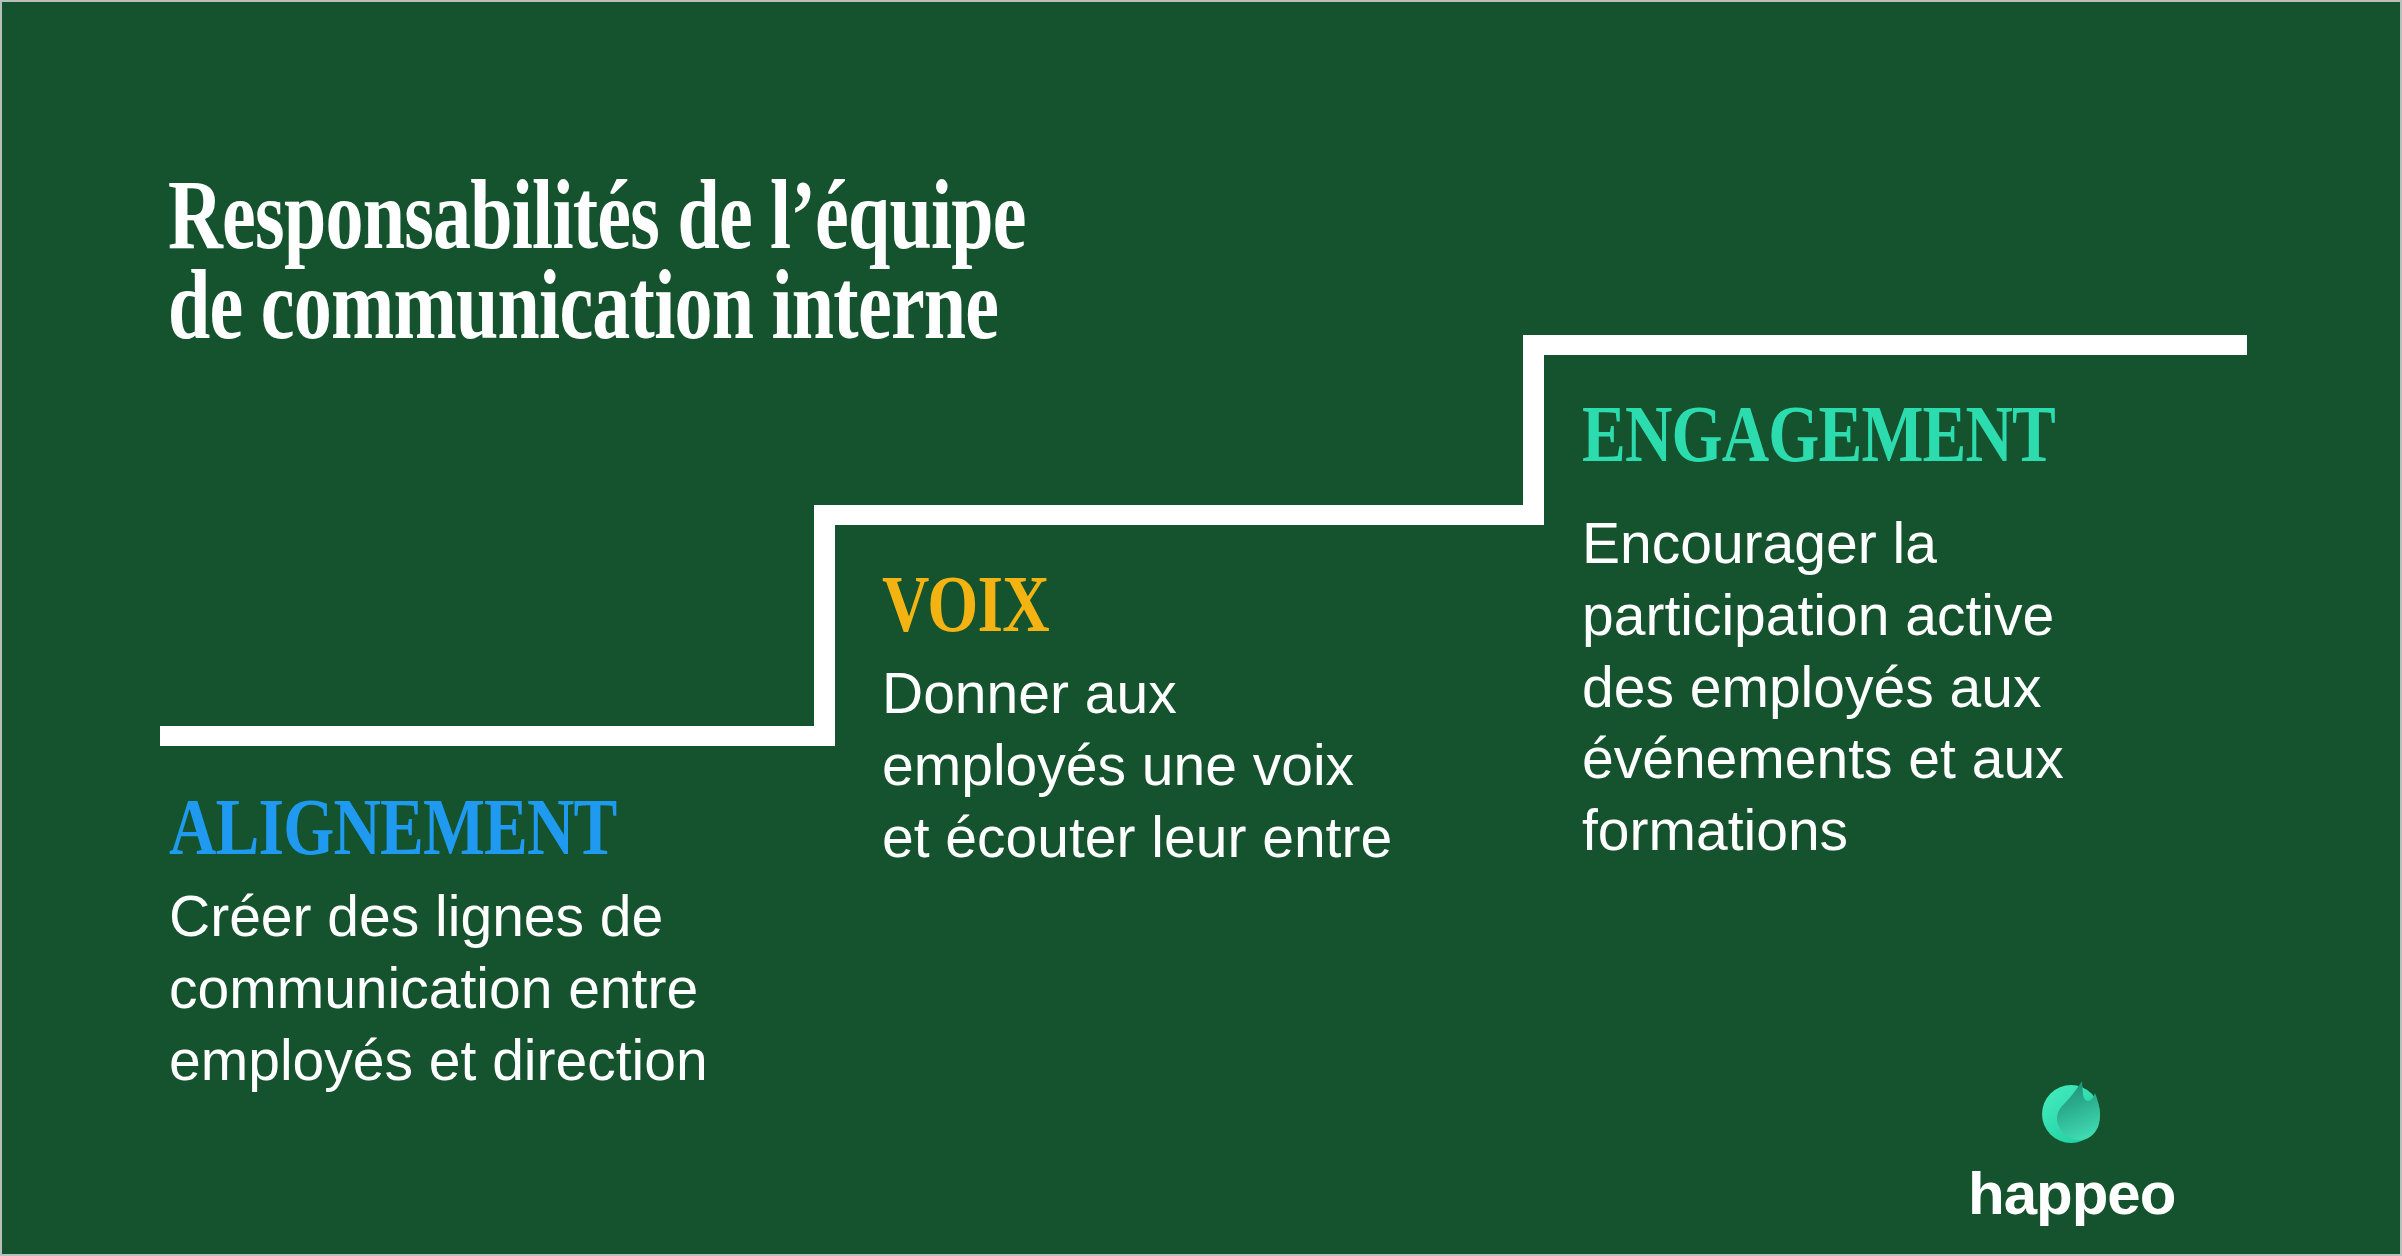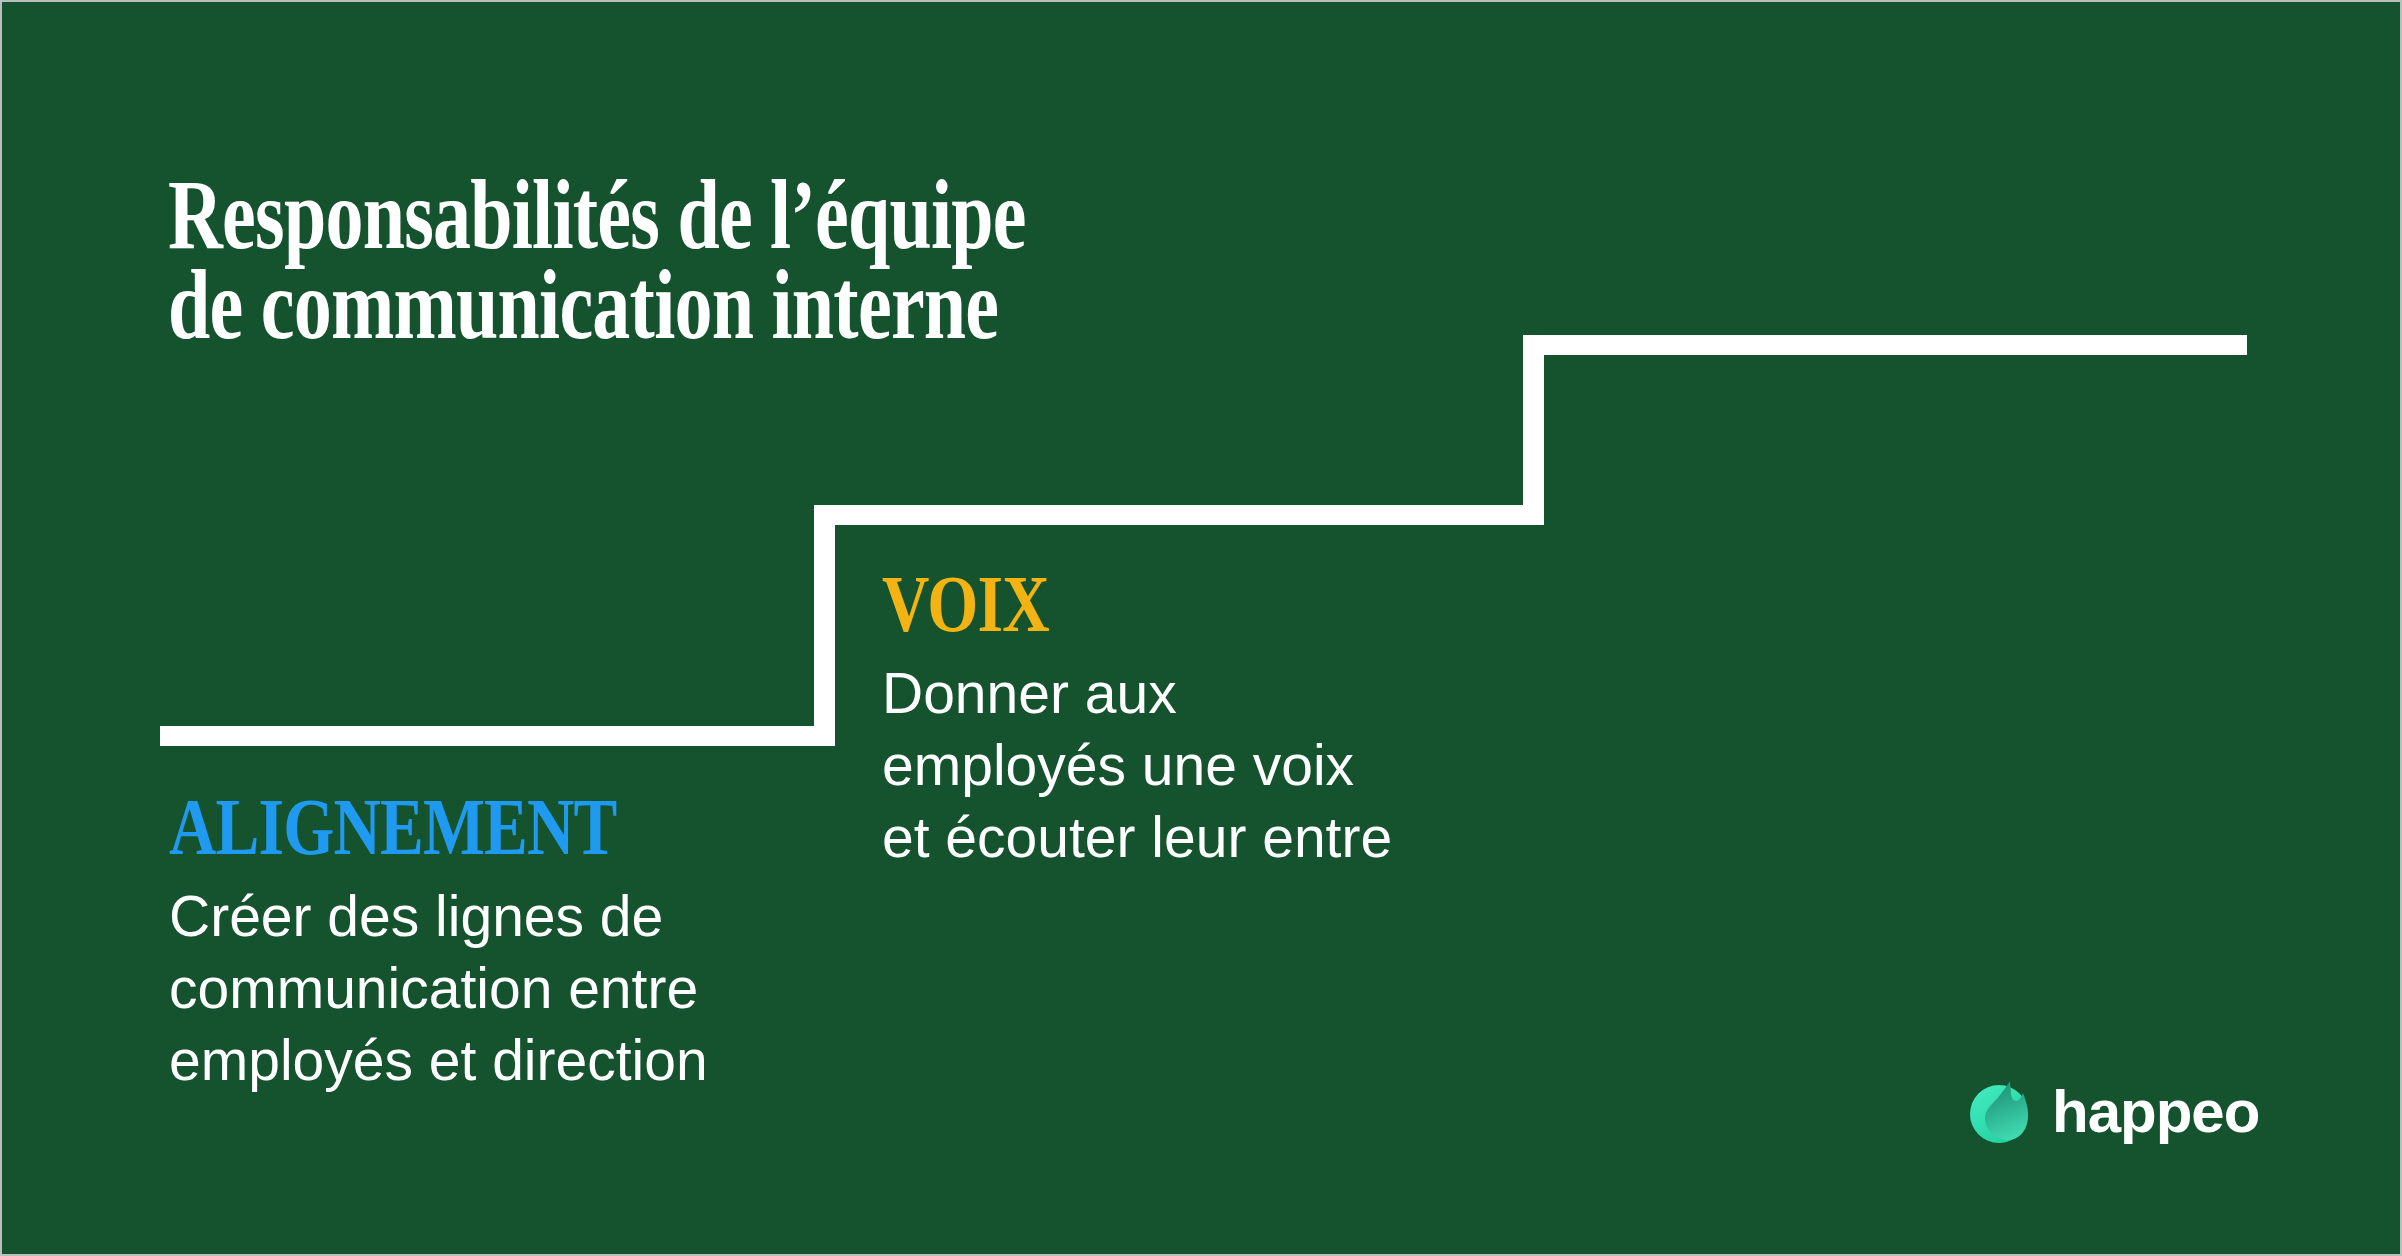--- a/index.html
+++ b/index.html
@@ -63,20 +63,21 @@
   #step-engagement p { margin-top: 34px; }
 
   
   .logo {
     position: absolute;
     left: 1966px;
     top: 1078px;
     display: flex;
     align-items: center;
     gap: 20px;
+    flex-direction: column;
   }
   .logo svg { width: 64px; height: 64px; display: block; }
   .wordmark {
     font-weight: 700;
     font-size: 60px;
     letter-spacing: -1px;
     line-height: 1;
   }
 </style>
 </head>
@@ -100,20 +101,28 @@
 employés et direction</p>
   </section>
 
   <section class="step" id="step-voix">
     <h2 style="color: rgb(243, 180, 19);">VOIX</h2>
     <p style="color: rgb(255, 255, 255);">Donner aux
 employés une voix
 et écouter leur entre</p>
   </section>
 
+  <section class="step" id="step-engagement">
+    <h2 style="color: rgb(44, 220, 175);">ENGAGEMENT</h2>
+    <p style="color: rgb(255, 255, 255);">Encourager la
+participation active
+des employés aux
+événements et aux
+formations</p>
+  </section>
 
   <div class="logo">
     <svg viewBox="0 0 64 64" xmlns="http://www.w3.org/2000/svg" aria-hidden="true">
       <defs>
         <linearGradient id="gCircle" x1="0" y1="0" x2="0.8" y2="1">
           <stop offset="0" stop-color="#46eec2"></stop>
           <stop offset="1" stop-color="#1fce9f"></stop>
         </linearGradient>
         <linearGradient id="gLeaf" x1="0.35" y1="0" x2="0.65" y2="1">
           <stop offset="0" stop-color="#1d8e74"></stop>

